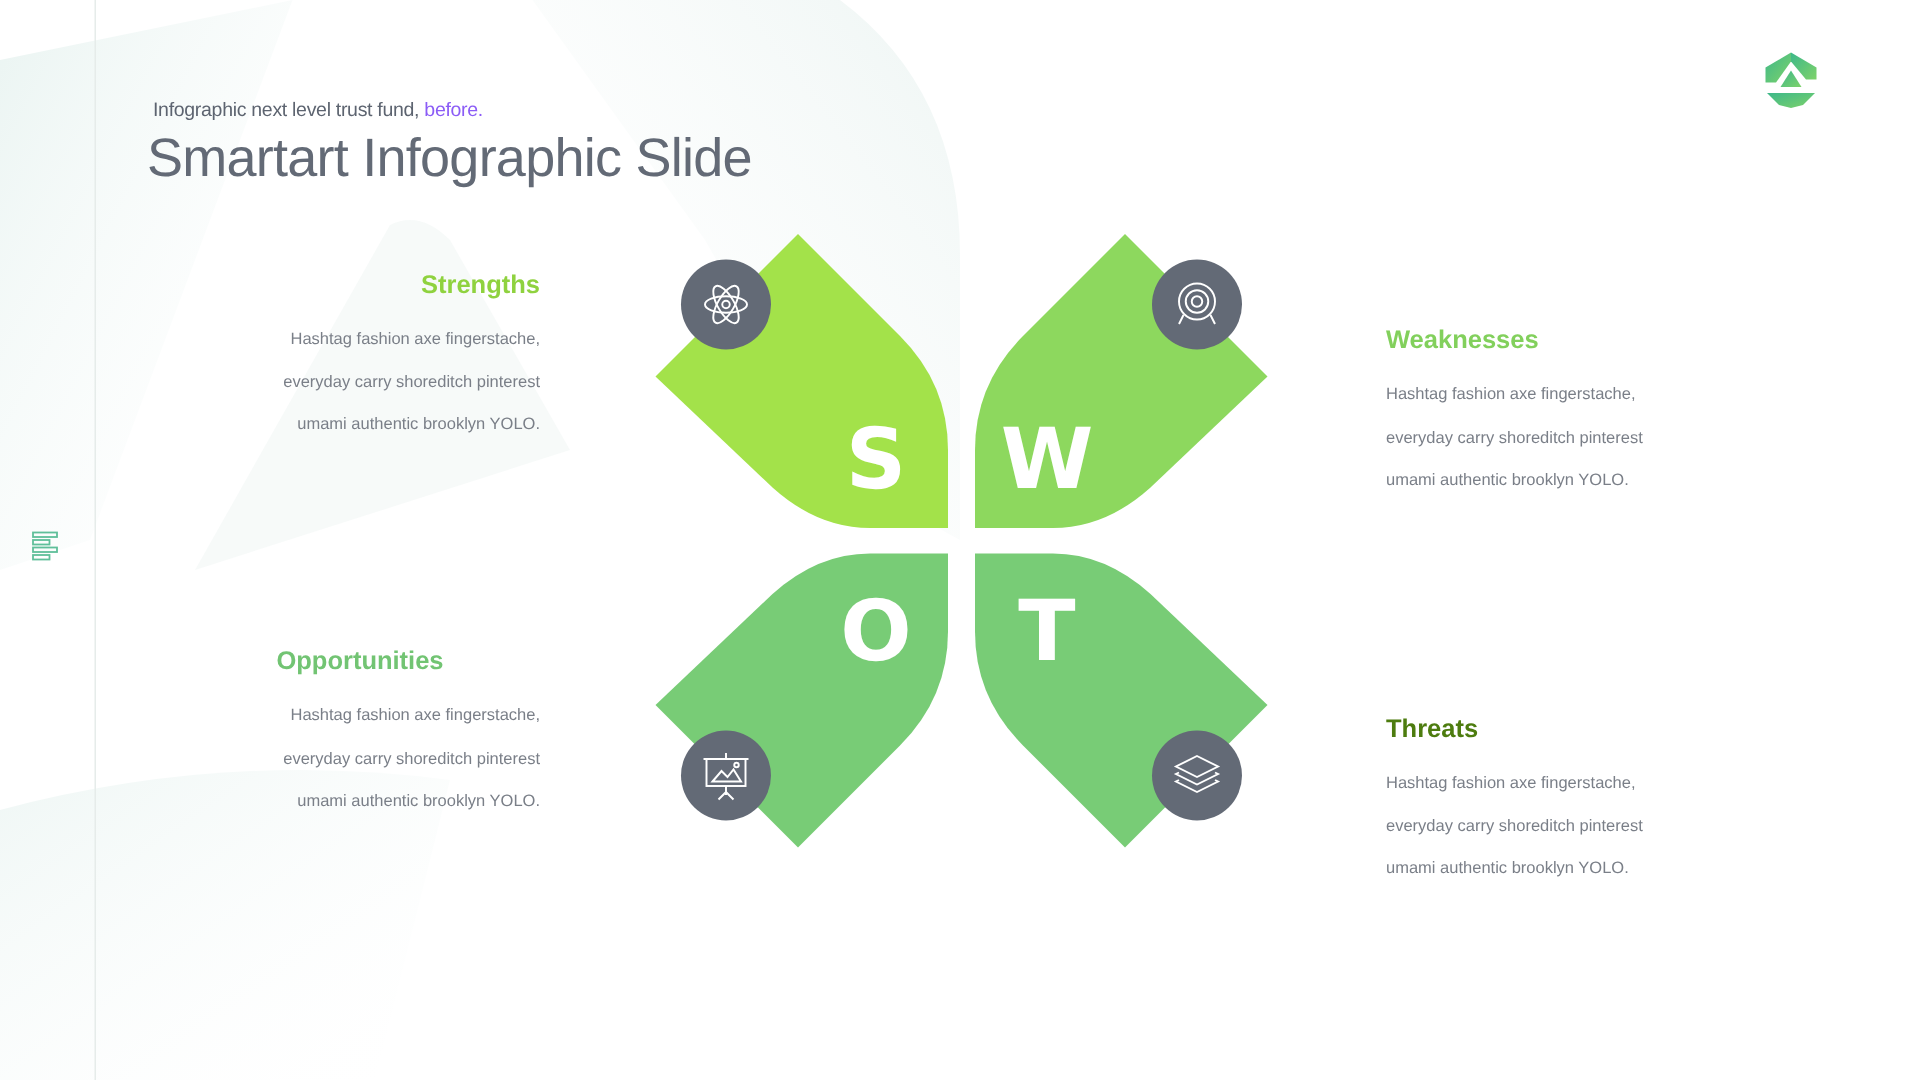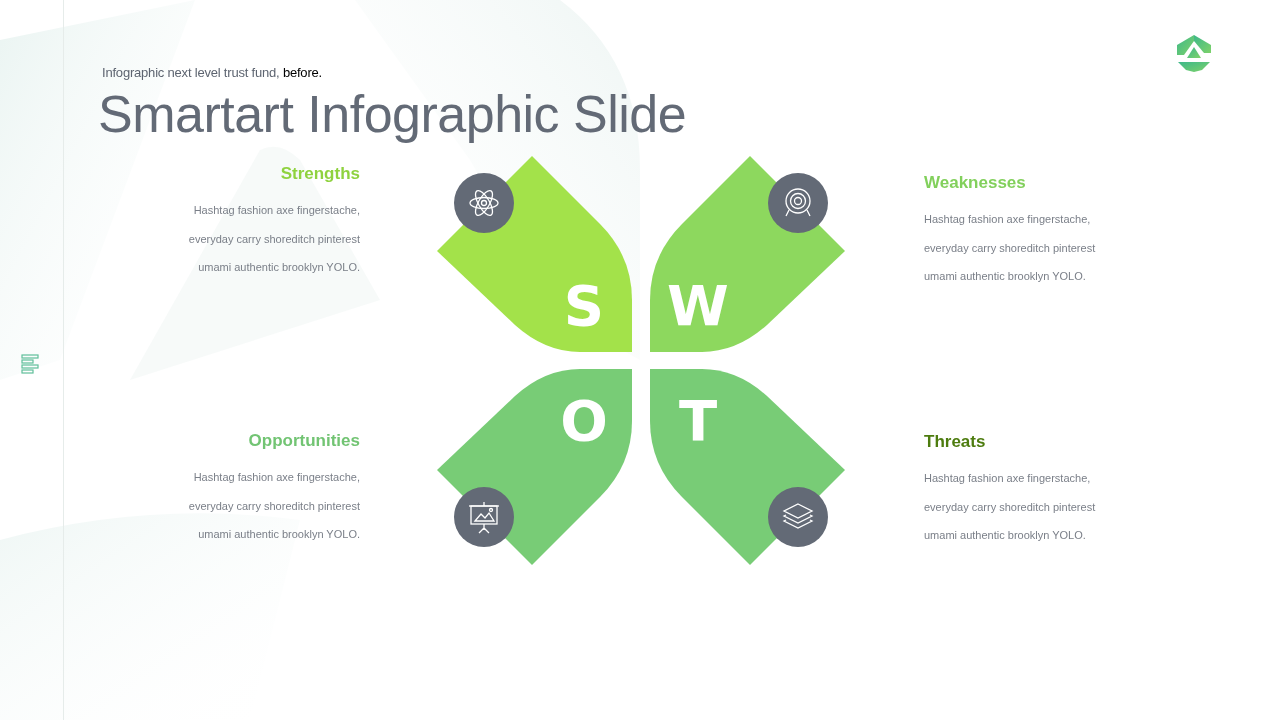--- a/index.html
+++ b/index.html
@@ -2,27 +2,27 @@
 <html><head>
 <meta charset="utf-8">
 <style>
   html, body { margin:0; padding:0; }
   body { width:1280px; height:720px; position:relative; overflow:hidden; background:#ffffff; font-family:"Liberation Sans", sans-serif; }
   .bg { position:absolute; inset:0; }
   .vline { position:absolute; left:63px; top:0; width:1px; height:720px; background:#e6ecea; }
   .menu-icon { position:absolute; left:20px; top:353px; width:22px; height:22px; }
   .logo { position:absolute; left:1175px; top:33px; width:38px; height:40px; }
   .subtitle { position:absolute; left:102px; top:65px; font-size:13px; color:#5d6470; letter-spacing:-0.2px; }
-  .subtitle .accent { color:#000000; }
-  .title { position:absolute; left:98px; top:84px; font-size:52px; color:#636a76; font-weight:300; letter-spacing:-0.5px; }
+  .subtitle .accent { color:#8b5cf6; }
+  .title { position:absolute; left:98px; top:84px; font-size:36px; color:#636a76; font-weight:300; letter-spacing:-0.5px; }
   .block { position:absolute; width:240px; }
   .block h3 { margin:0; font-size:17px; font-weight:bold; }
   .block p { margin:12px 0 0 0; font-size:11px; line-height:28.5px; color:#7a7f88; }
   .left { text-align:right; }
-  .right { text-align:left; }
+  .right { text-align:left;margin-top:44px; }
   .swot { position:absolute; left:0; top:0; width:1280px; height:720px; }
   .letter { font-family:"DejaVu Sans", sans-serif; font-weight:bold; fill:#ffffff; font-size:56px; }
 </style>
 </head>
 <body>
 
 <svg class="bg" width="1280" height="720" viewBox="0 0 1280 720">
   <defs>
     <linearGradient id="g1" x1="0" y1="0" x2="1" y2="1">
       <stop offset="0" stop-color="#e4f1ee"></stop>
@@ -61,30 +61,30 @@
   <path d="M19,2 L2,12 L2,22 L9,22 L19,8 Z" fill="url(#lg)"></path>
   <path d="M19,14 L26,25 L12,25 Z" fill="url(#lg)"></path>
   <path d="M3,29 L35,29 L27,37 L19,39 L11,37 Z" fill="url(#lg)"></path>
 </svg>
 
 <div class="subtitle">
   <span>Infographic next level trust fund, </span><span class="accent">before.</span>
 </div>
 <div class="title">Smartart Infographic Slide</div>
 
-<div class="block left" style="left:120px; top:164px;">
+<div class="block left" style="left:120px; top:180px;">
   <h3 style="color:#8fd23f;">Strengths</h3>
   <p><span>Hashtag fashion axe fingerstache,</span><br><span>everyday carry shoreditch pinterest</span><br><span>umami authentic brooklyn YOLO.</span></p>
 </div>
 <div class="block right" style="left:924px; top:173px;">
   <h3 style="color:#82d05c;">Weaknesses</h3>
   <p><span>Hashtag fashion axe fingerstache,</span><br><span>everyday carry shoreditch pinterest</span><br><span>umami authentic brooklyn YOLO.</span></p>
 </div>
 <div class="block left" style="left:120px; top:431px;">
-  <h3 style="color:#72c473;">Opportunities</h3>
+  <h3 style="color:#72c473;text-align:center;">Opportunities</h3>
   <p><span>Hashtag fashion axe fingerstache,</span><br><span>everyday carry shoreditch pinterest</span><br><span>umami authentic brooklyn YOLO.</span></p>
 </div>
 <div class="block right" style="left:924px; top:432px;">
   <h3 style="color:#4d7c0f;">Threats</h3>
   <p><span>Hashtag fashion axe fingerstache,</span><br><span>everyday carry shoreditch pinterest</span><br><span>umami authentic brooklyn YOLO.</span></p>
 </div>
 
 <svg class="swot" viewBox="0 0 1280 720">
   <defs>
     <path id="petal" d="M532,156 L600,224 Q632,256 632,300 L632,352 L580,352 Q545,352 515,325 L437,251 Z"></path>

